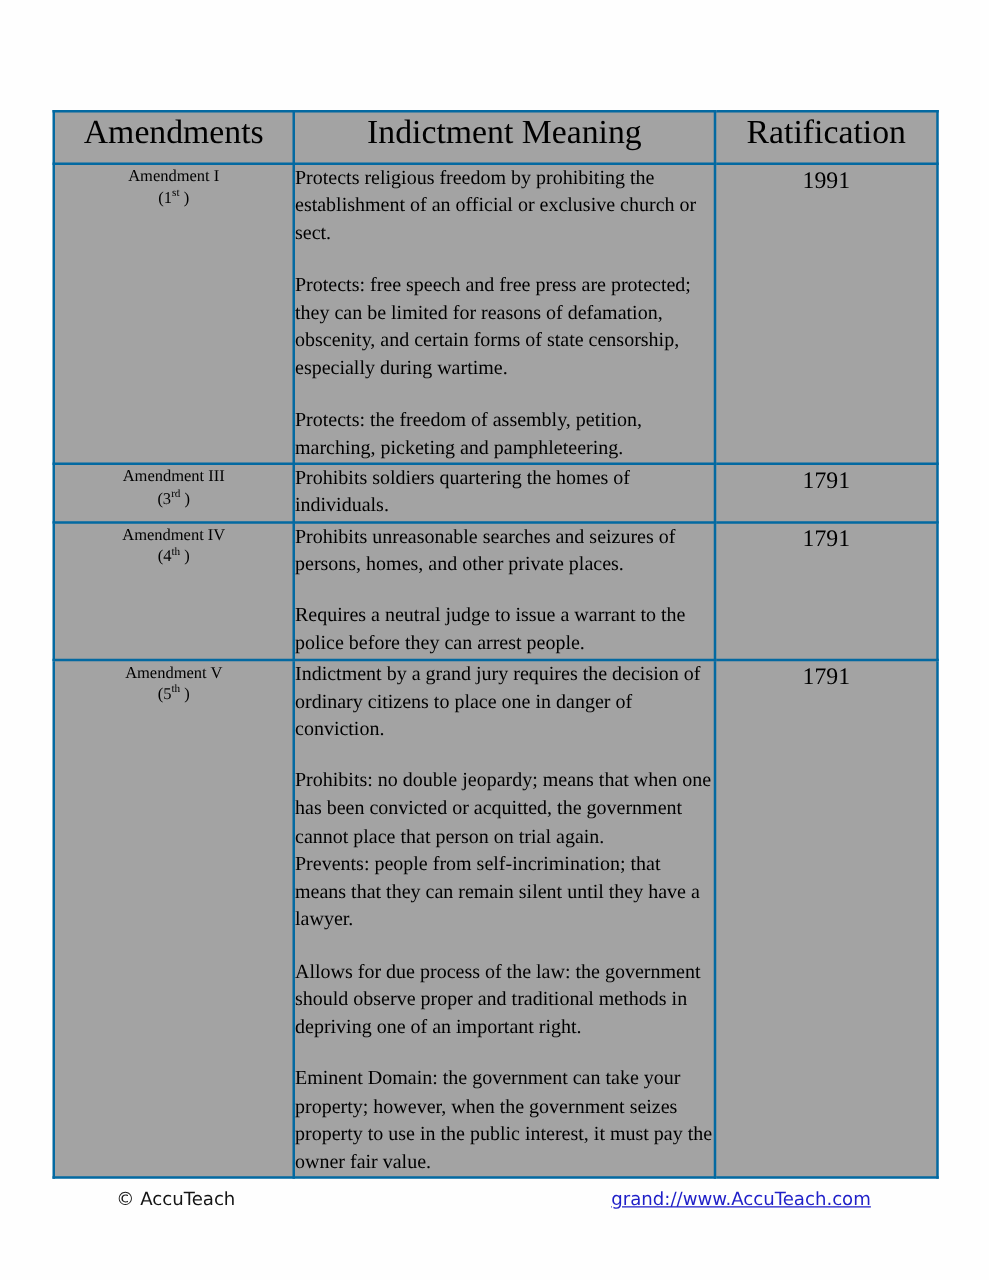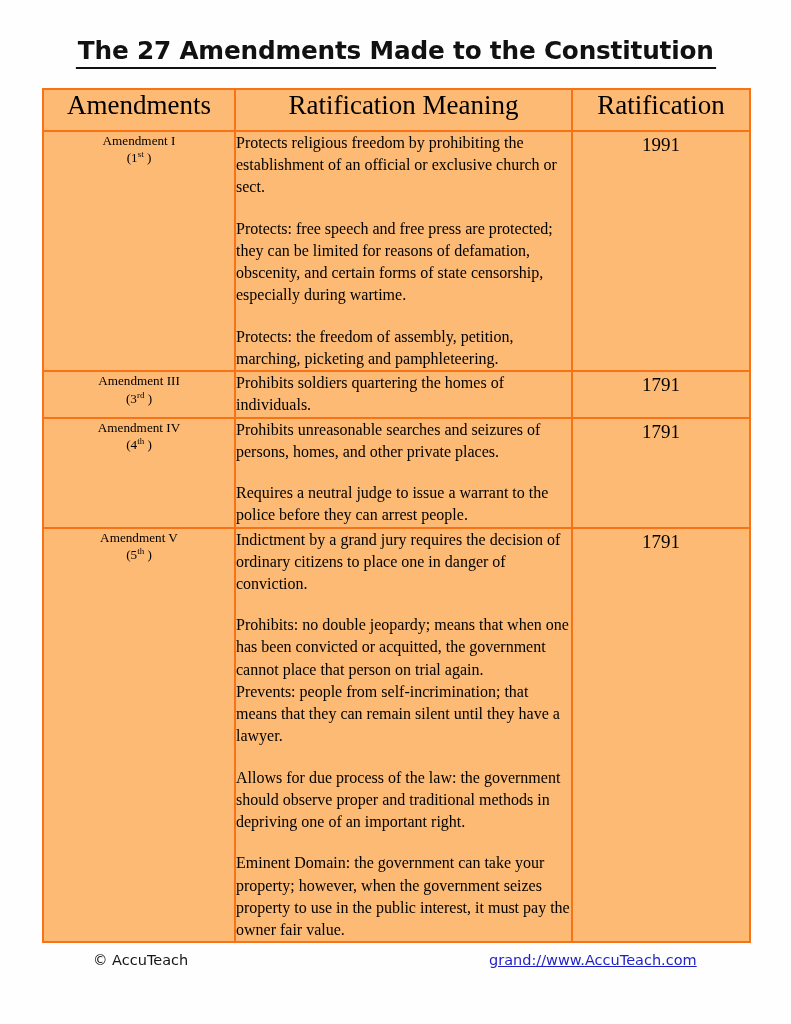--- a/index.html
+++ b/index.html
@@ -55,24 +55,24 @@
     top: 88px;
     width: 707px;
   }
   table.amend {
     border-collapse: collapse;
     width: 707px;
     table-layout: fixed;
     background: #ffffff;
   }
   table.amend td, table.amend th {
-    border: 2px solid #f97316;
+    border: 2px solid #0369a1;
     vertical-align: top;
     padding: 0;
-    background: #fdba74;
+    background: #a3a3a3;
   }
 
   col.c-amend  { width: 192px; }
   col.c-mean   { width: 337px; }
   col.c-ratif  { width: 178px; }
 
   
   .hdr-cell {
     text-align: center;
     font-size: 27px;
@@ -159,35 +159,32 @@
     text-decoration: underline;
     white-space: nowrap;
     cursor: pointer;
   }
 </style>
 </head>
 <body>
 
 <div class="page">
 
-  <div class="title-wrap">
-    <h1 class="doc-title">The 27 Amendments Made to the Constitution</h1>
-  </div>
 
   <div class="table-wrap">
     <table class="amend">
       <colgroup>
         <col class="c-amend">
         <col class="c-mean">
         <col class="c-ratif">
       </colgroup>
       <tbody id="table-body">
         <tr class="header-row">
           <td class="hdr-cell">Amendments</td>
-          <td class="hdr-cell">Ratification Meaning</td>
+          <td class="hdr-cell">Indictment Meaning</td>
           <td class="hdr-cell">Ratification</td>
         </tr>
       <tr class="r-1">
             <td class="amend-cell">
               <span class="amend-name">Amendment I</span>
               <span class="amend-ord">(1<sup>st</sup> )</span>
             </td>
             <td class="meaning-cell">
               <p>Protects religious freedom by prohibiting the establishment of an official or exclusive church or sect.</p>
               <div class="gap"></div>

